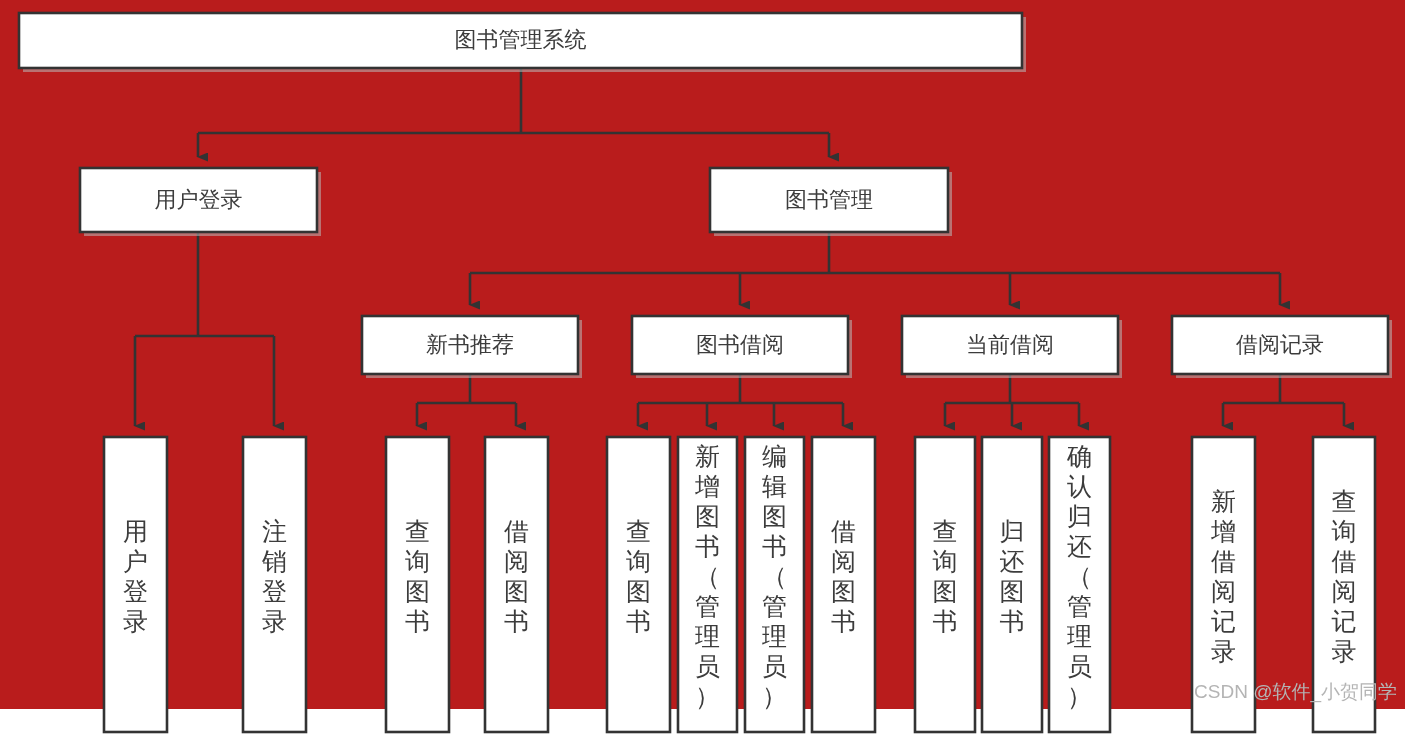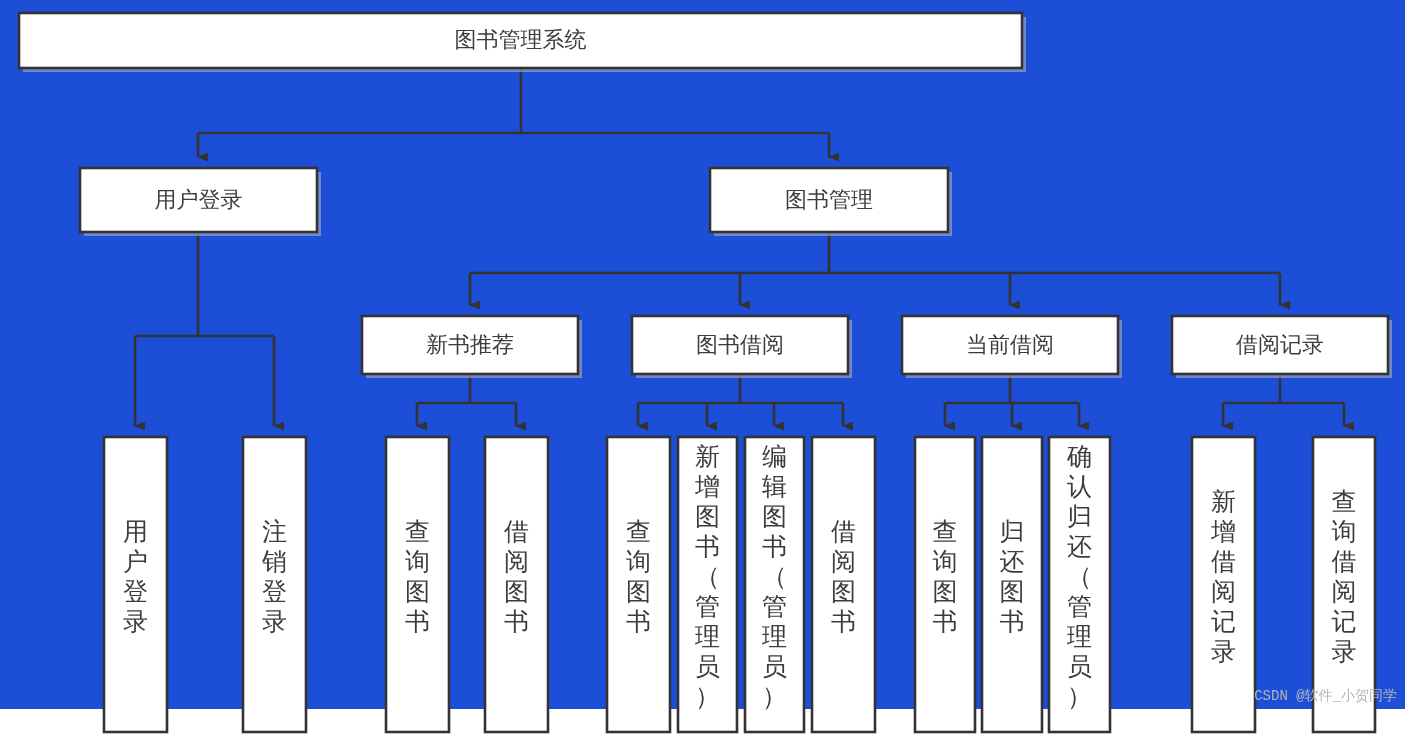--- a/index.html
+++ b/index.html
@@ -1,32 +1,32 @@
 <!DOCTYPE html>
 <html><head>
 <meta charset="utf-8">
 <style>
   html,body{margin:0;padding:0;background:#ffffff;}
   body{
     font-family:"Liberation Sans","DejaVu Sans",sans-serif;
     width:1405px;height:747px;overflow:hidden;position:relative;
   }
-  #diagram-root{position:relative;width:1405px;height:709px;background:#1d4ed8;}
+  #diagram-root{position:relative;width:1405px;height:709px;background:#b91c1c;}
   svg.diagram{display:block;width:1405px;height:747px;}
   .node-rect{fill:#ffffff;stroke:#333333;stroke-width:2.6;}
   .node-shadow{fill:#b9b9b9;opacity:.55;}
   .edge{stroke:#333333;stroke-width:2.6;fill:none;stroke-linecap:butt;}
   .node-label{
     font-family:"Liberation Sans","DejaVu Sans",sans-serif;
     fill:#3c3c3c;font-size:22px;text-anchor:middle;dominant-baseline:middle;
   }
   .watermark{
     position:absolute;right:8px;bottom:4px;
-    font-family:Liberation Mono, monospace;
-    font-size:14px;color:#b4b4b4;white-space:nowrap;
+    font-family:Liberation Sans, sans-serif;
+    font-size:19px;color:#b4b4b4;white-space:nowrap;
     pointer-events:none;user-select:none;margin-top:41px;
   }
 </style>
 </head>
 <body>
 
 <div id="diagram-root">
   <svg class="diagram" viewBox="0 0 1405 747" xmlns="http://www.w3.org/2000/svg">
     <defs>
       <marker id="arrowhead" markerWidth="9" markerHeight="11" refX="4.5" refY="10" orient="auto" markerUnits="userSpaceOnUse">

